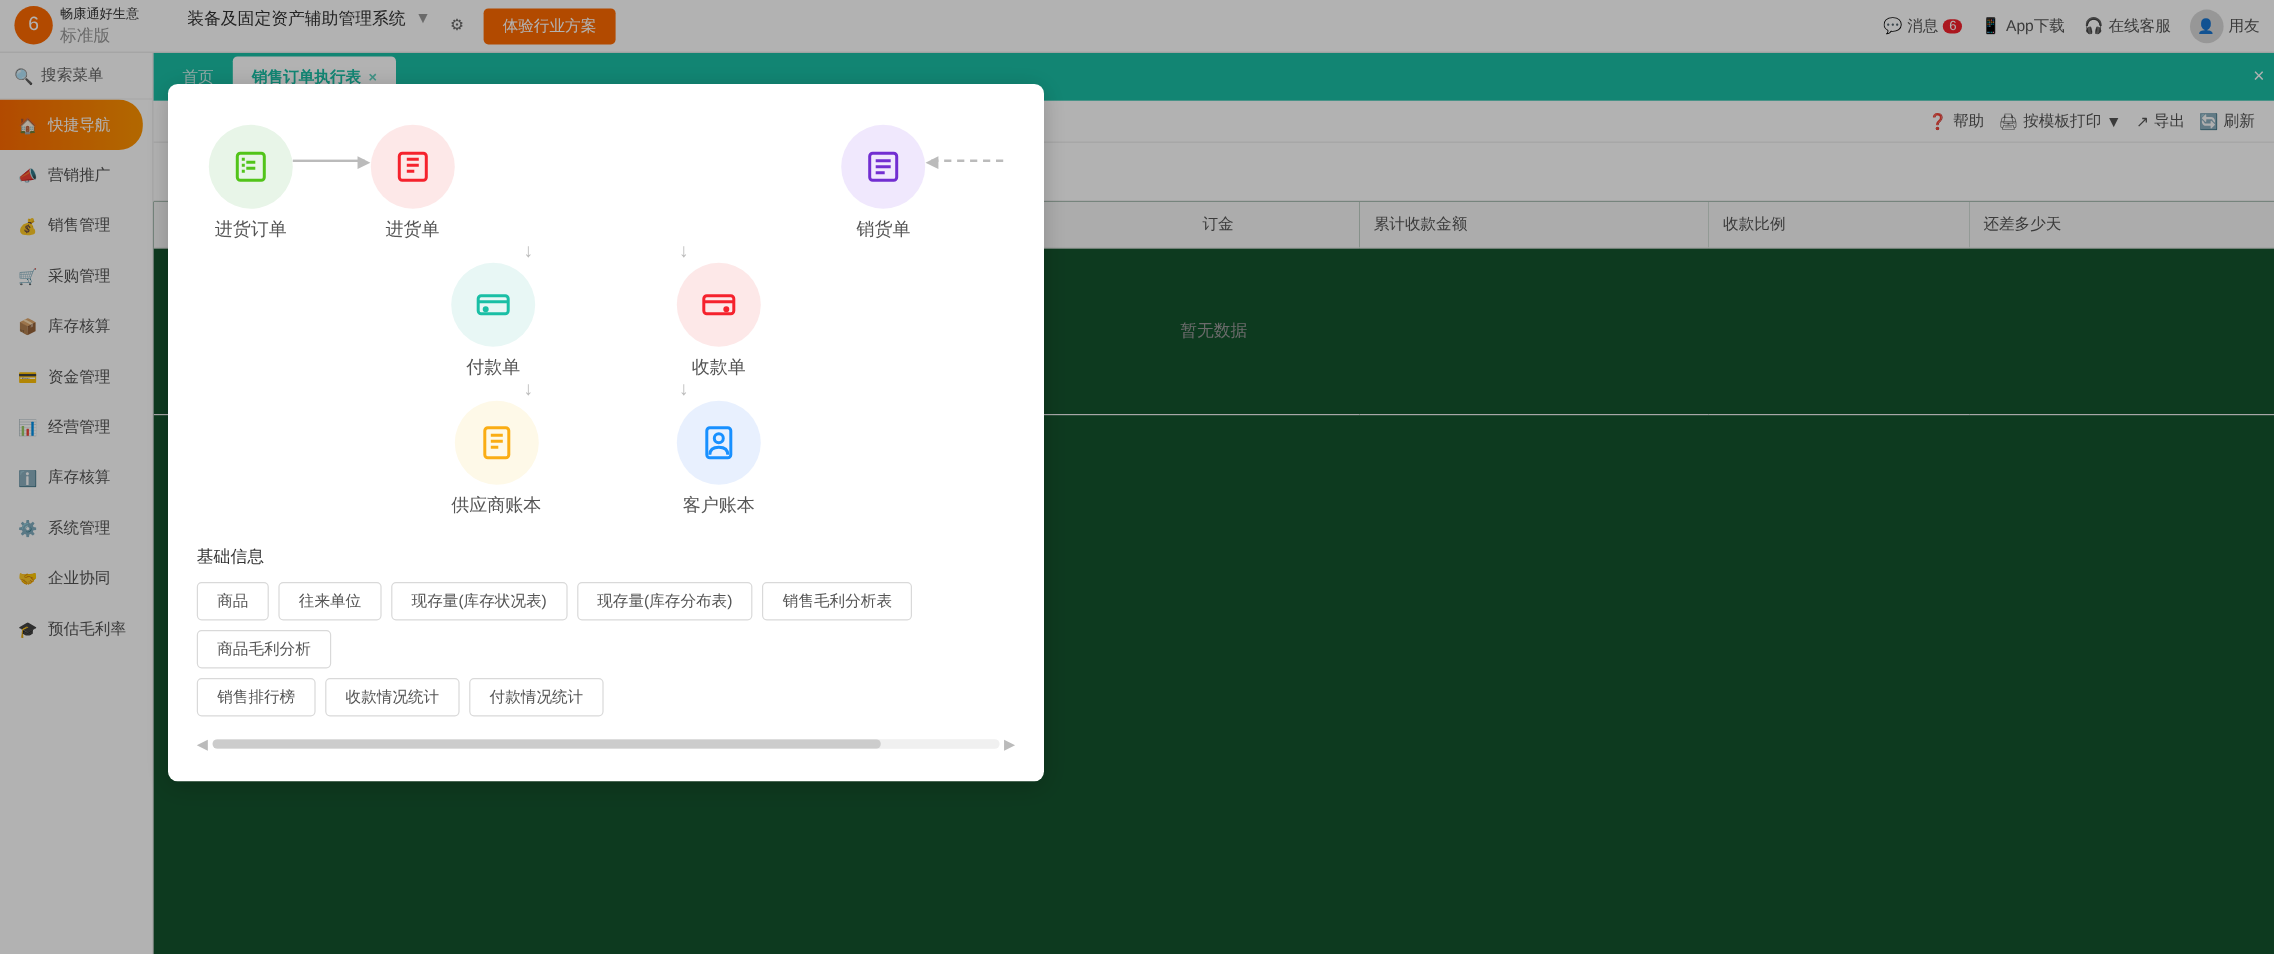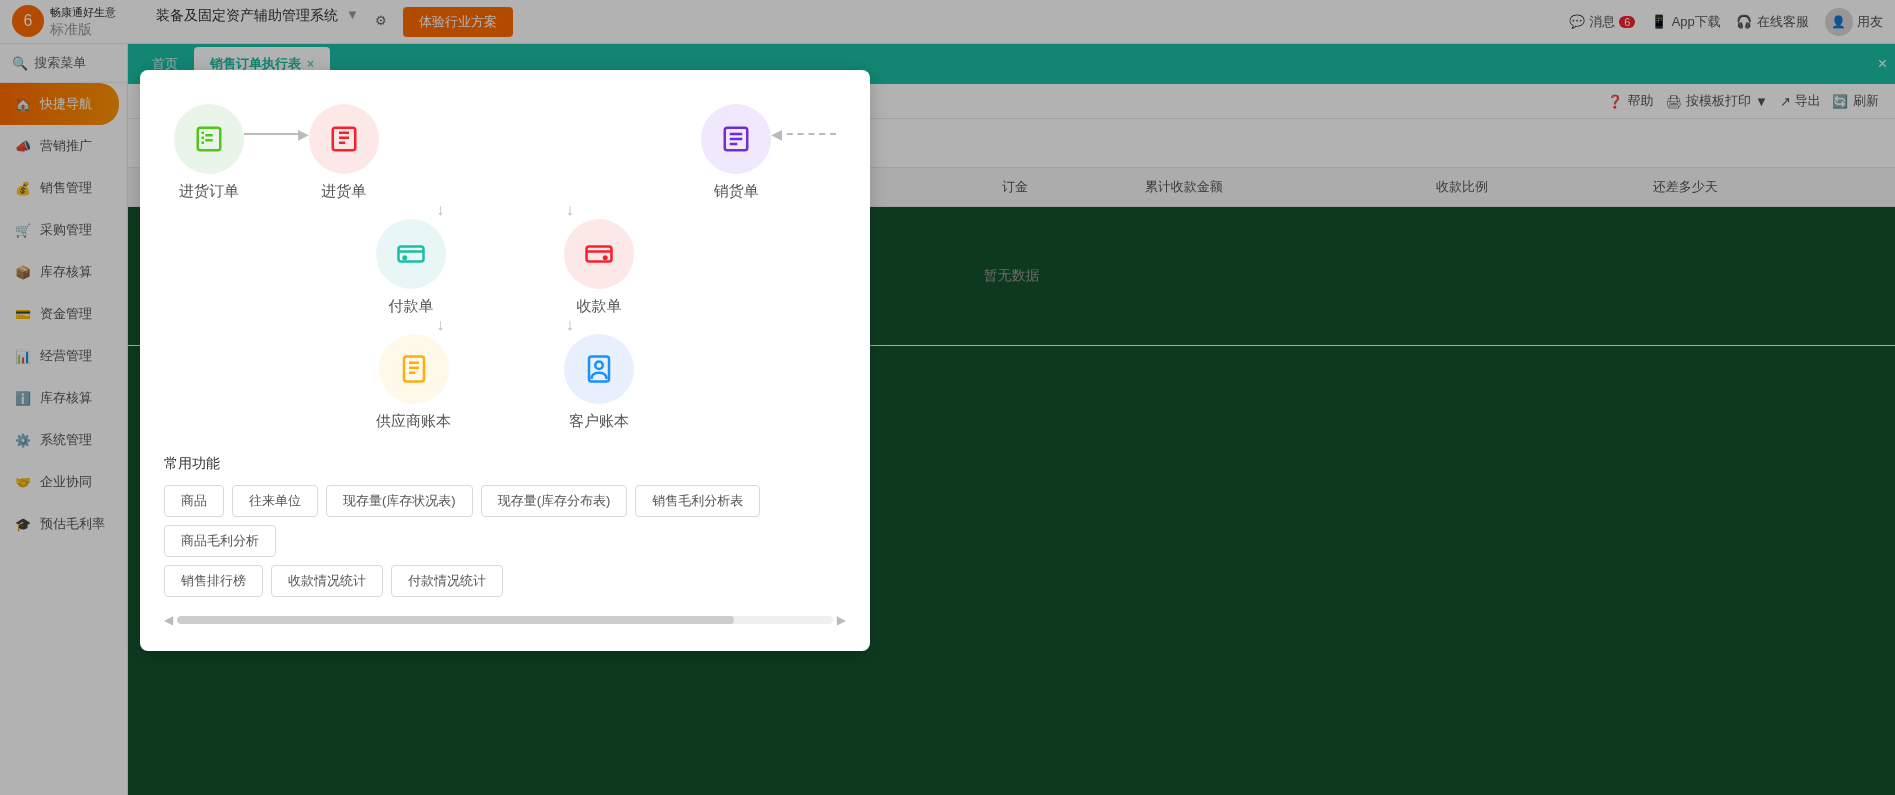--- a/index.html
+++ b/index.html
@@ -406,21 +406,21 @@
           <div class="node-label">客户账本</div>
         </div>
 
         <div style="width:72px;"></div>
         <div style="width:130px;"></div>
       </div>
 
     </div>
 
     <div class="common-functions">
-      <div class="common-title">常用功能</div>
+      <div class="common-title">基础信息</div>
       <div class="func-buttons">
         <button class="func-btn">商品</button>
         <button class="func-btn">往来单位</button>
         <button class="func-btn">现存量(库存状况表)</button>
         <button class="func-btn">现存量(库存分布表)</button>
         <button class="func-btn">销售毛利分析表</button>
         <button class="func-btn">商品毛利分析</button>
       </div>
       <div class="func-buttons" style="margin-top:8px;">
         <button class="func-btn">销售排行榜</button>

